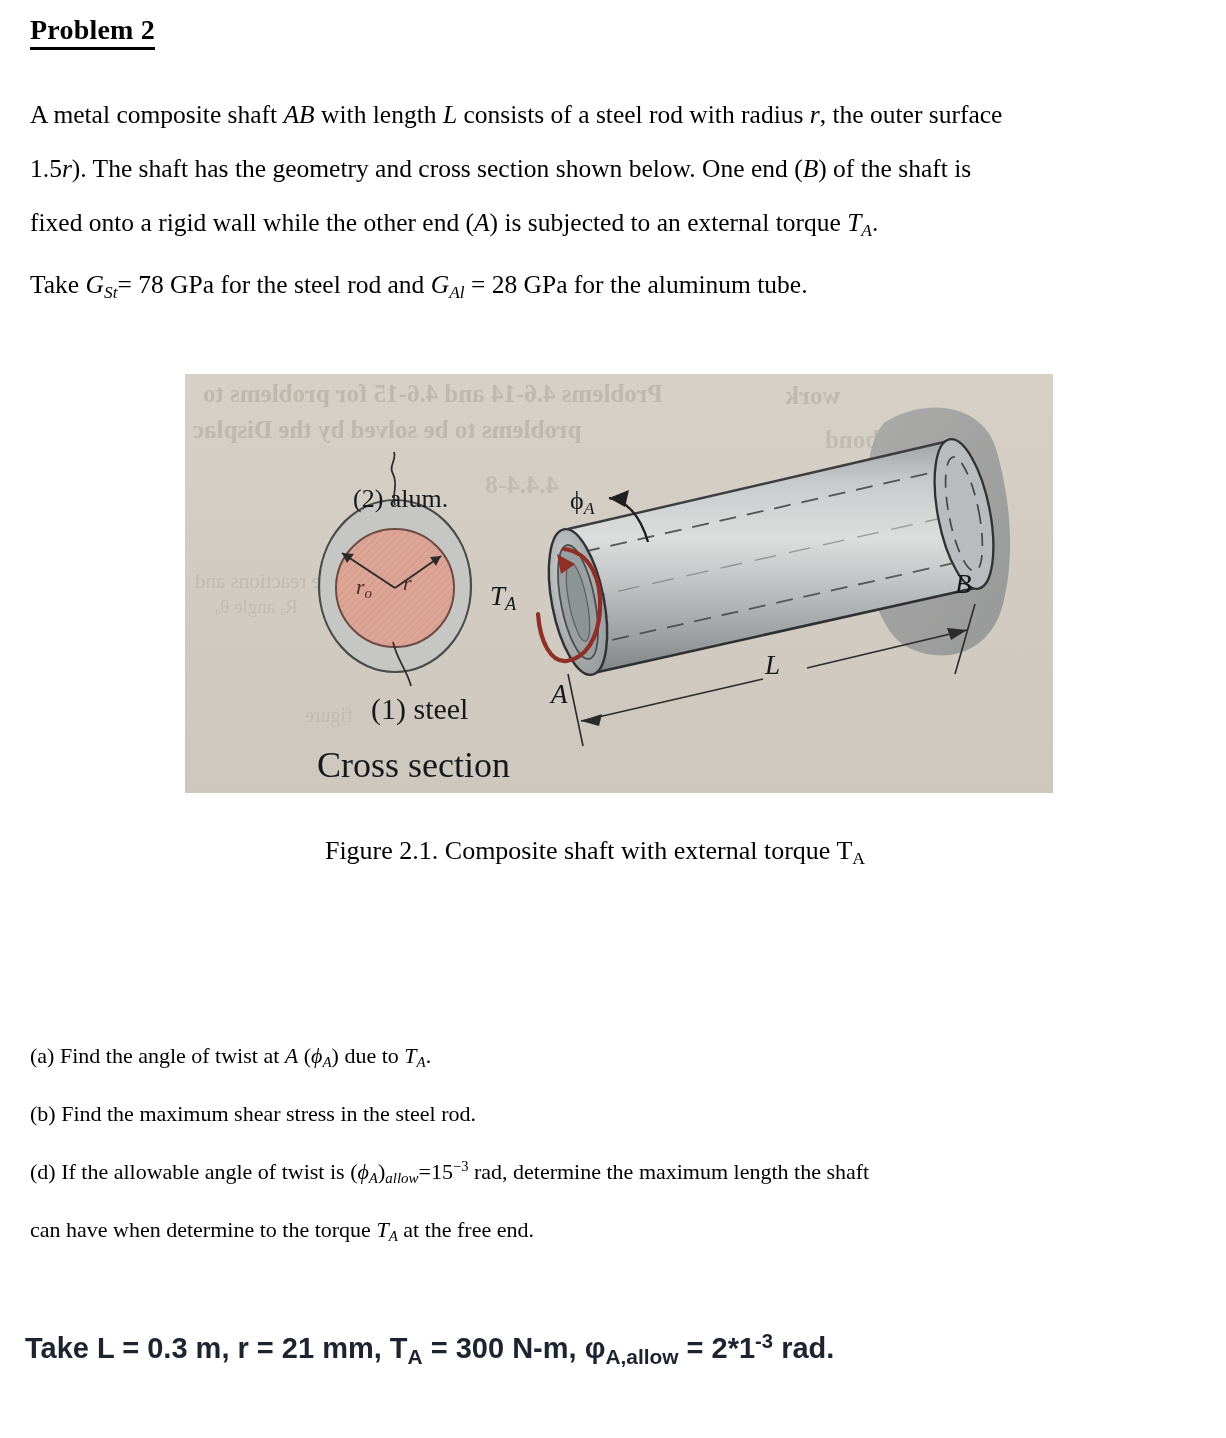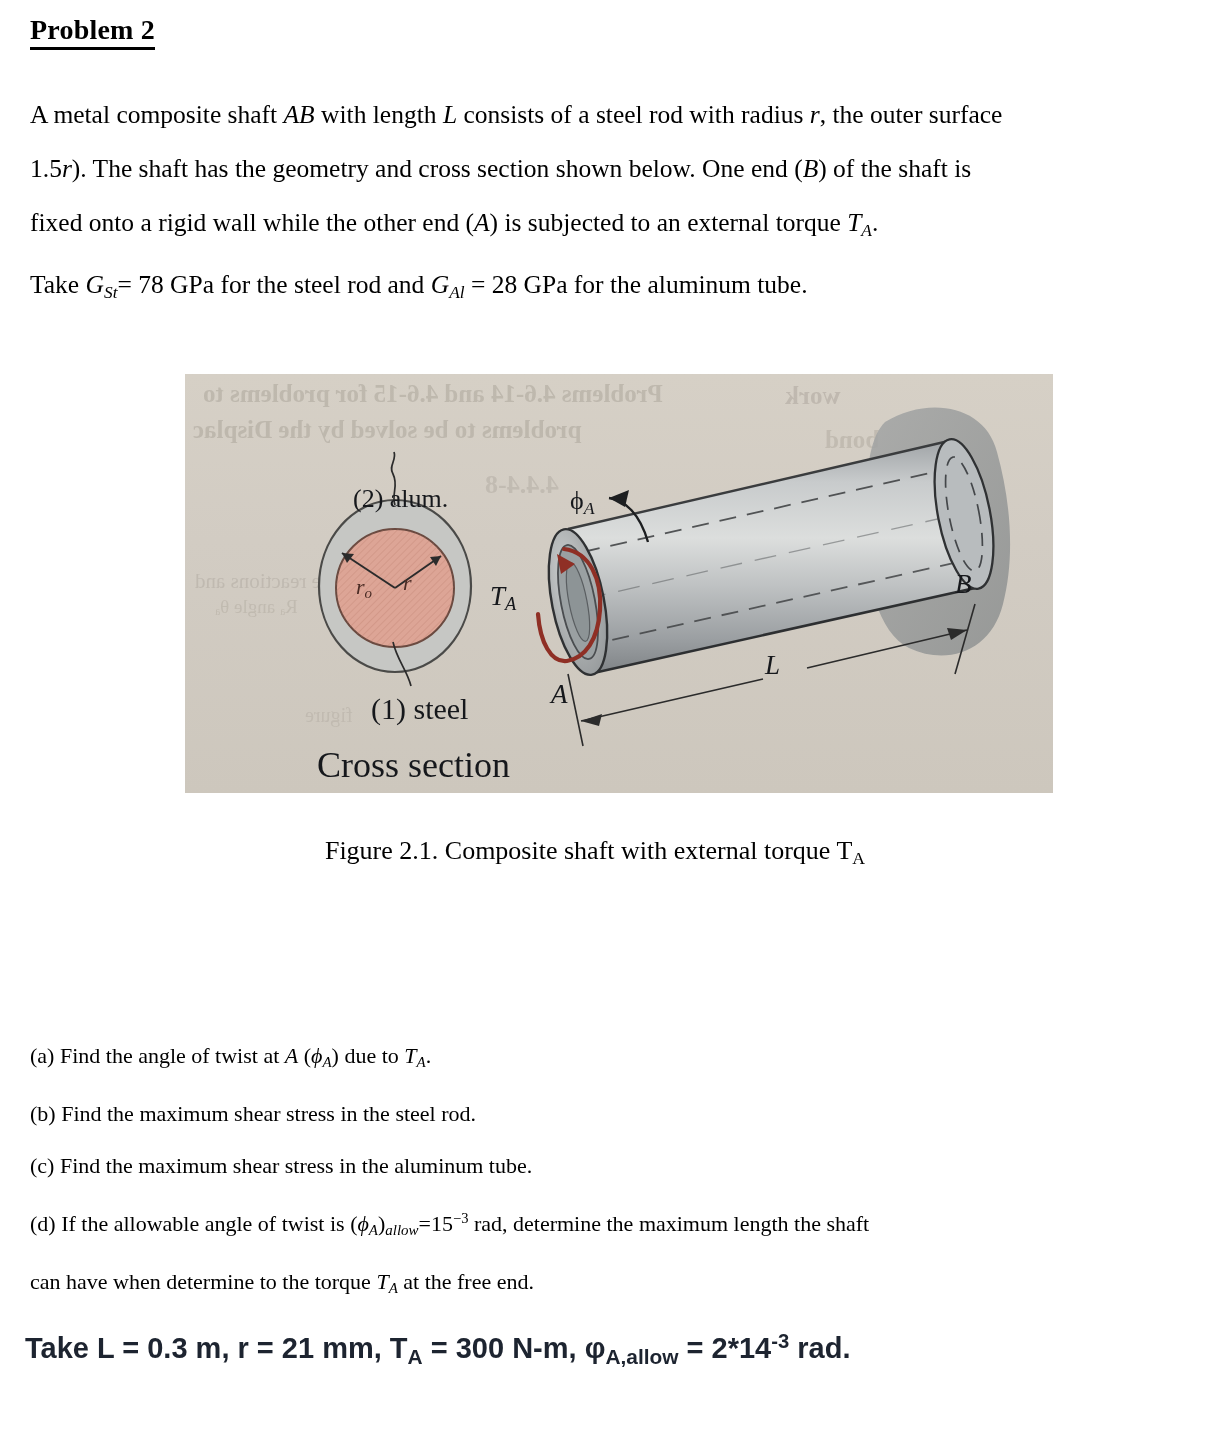--- a/index.html
+++ b/index.html
@@ -295,25 +295,24 @@
 
   <div class="caption">
     <span>Figure 2.1. Composite shaft with external torque T</span><span class="sub" style="font-style:normal">A</span>
   </div>
 
   <div class="questions">
     <span class="q"><span>(a)</span> <span>Find the angle of twist at </span><i class="mi">A</i><span> (</span><i class="mi">ϕ</i><span class="sub">A</span><span>) due to </span><i class="mi">T</i><span class="sub">A</span><span>.</span></span>
 
     <span class="q"><span>(b)</span> <span>Find the maximum shear stress in the steel rod.</span></span>
 
-    <span class="q"><span>(c)</span> <span>Find the maximum shear stress in the aluminum tube.</span></span>
 
     <span class="qwrap">
       <span class="q"><span>(d)</span> <span>If the allowable angle of twist is (</span><i class="mi">ϕ</i><span class="sub">A</span><span>)</span><i class="mi sub">allow</i><span>=15</span><span class="sup">−3</span><span> rad, determine the maximum length the shaft</span></span>
       <span class="q"><span>can have when determine to the torque </span><i class="mi">T</i><span class="sub">A</span><span> at the free end.</span></span>
     </span>
   </div>
 
   <div class="given">
-    <span>Take L = 0.3 m, r = 21 mm, T</span><span class="sb">A</span><span> = 300 N-m, </span><span>φ</span><span class="sb">A,allow</span><span> = 2*14</span><span class="sp">-3</span><span> rad.</span>
+    <span>Take L = 0.3 m, r = 21 mm, T</span><span class="sb">A</span><span> = 300 N-m, </span><span>φ</span><span class="sb">A,allow</span><span> = 2*1</span><span class="sp">-3</span><span> rad.</span>
   </div>
 
 </div>
 
 </body></html>

